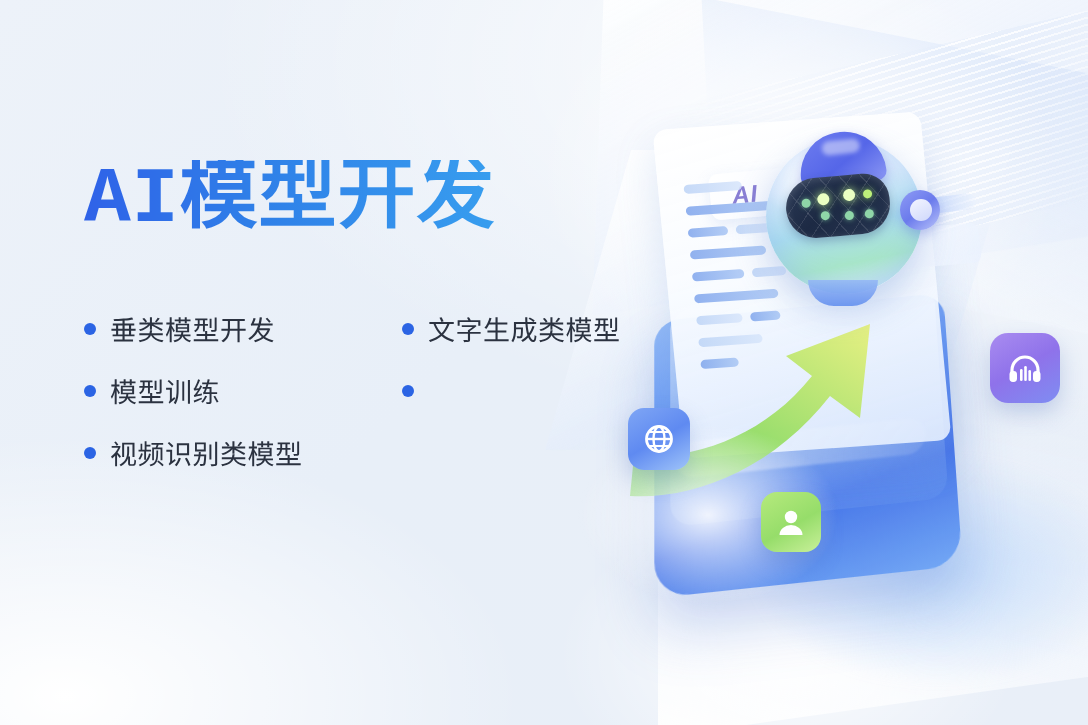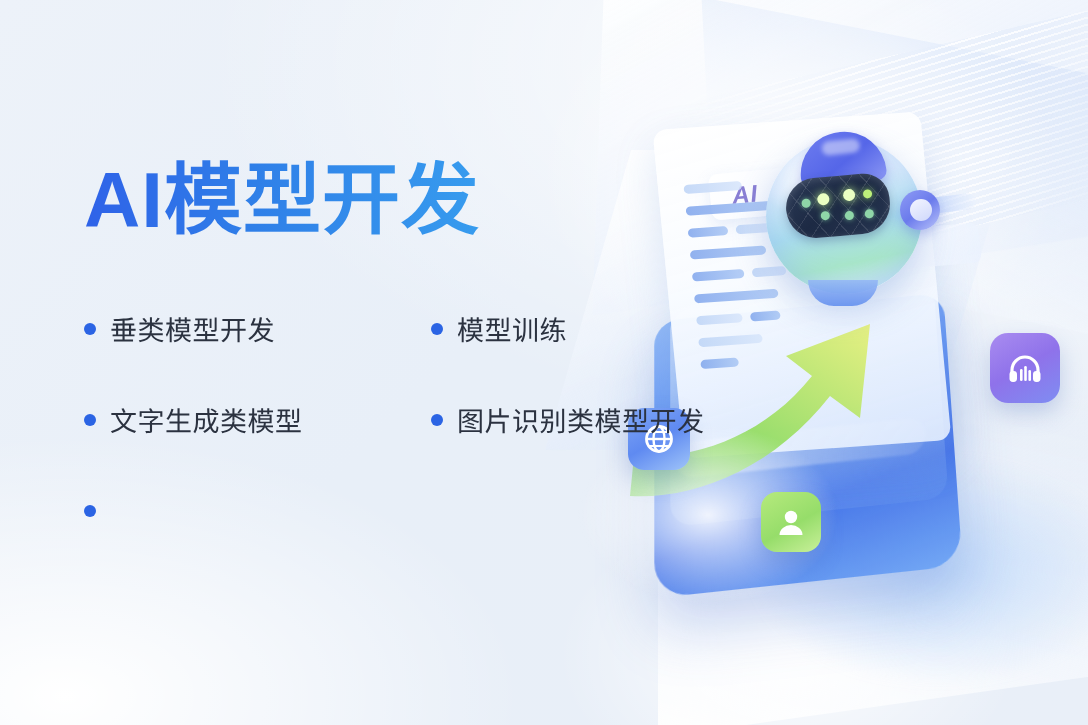--- a/index.html
+++ b/index.html
@@ -87,40 +87,40 @@
     background: radial-gradient(closest-side, rgba(255,255,255,0.9), rgba(255,255,255,0));
   }
 
   
   .content {
     position: absolute;
     left: 84px;
     top: 160px;
     width: 600px;
     z-index: 6;
+    font-family: Liberation Mono, monospace;
   }
   .headline {
     font-size: 78px;
     font-weight: 700;
     letter-spacing: 1px;
     line-height: 1.05;
     margin: 0 0 56px 0;
     background: linear-gradient(90deg, #2f62e8 0%, #2f7fe8 28%, #38a0ef 72%, #3eb0f2 100%);
     -webkit-background-clip: text;
             background-clip: text;
     color: transparent;
     -webkit-text-fill-color: transparent;
     white-space: nowrap;
   }
   .feature-grid {
     display: grid;
     grid-template-columns: 318px auto;
     row-gap: 0;
     column-gap: 0;
-    gap: 29px;
   }
   .feature-item {
     display: flex;
     align-items: center;
     height: 62px;
     gap: 14px;
   }
   .dot {
     width: 12px;
     height: 12px;
@@ -401,33 +401,33 @@
 
     <div class="feature-grid">
 
       <div class="feature-item">
         <span class="dot"></span>
         <span class="feature-label">垂类模型开发</span>
       </div>
 
       <div class="feature-item">
         <span class="dot"></span>
-        <span class="feature-label">模型训练</span>
+        <span class="feature-label">文字生成类模型</span>
       </div>
       <div class="feature-item">
         <span class="dot"></span>
-        <span class="feature-label">文字生成类模型</span>
+        <span class="feature-label">模型训练</span>
       </div>
 
       <div class="feature-item">
         <span class="dot"></span>
-        <span class="feature-label">图片识别类模型开发</span>
       </div>
       <div class="feature-item">
         <span class="dot"></span>
+        <span class="feature-label">视频识别类模型</span>
       </div>
 
       <div class="feature-item empty">
         <span class="dot"></span>
         <span class="feature-label"></span>
       </div>
 
     </div>
   </div>
 

